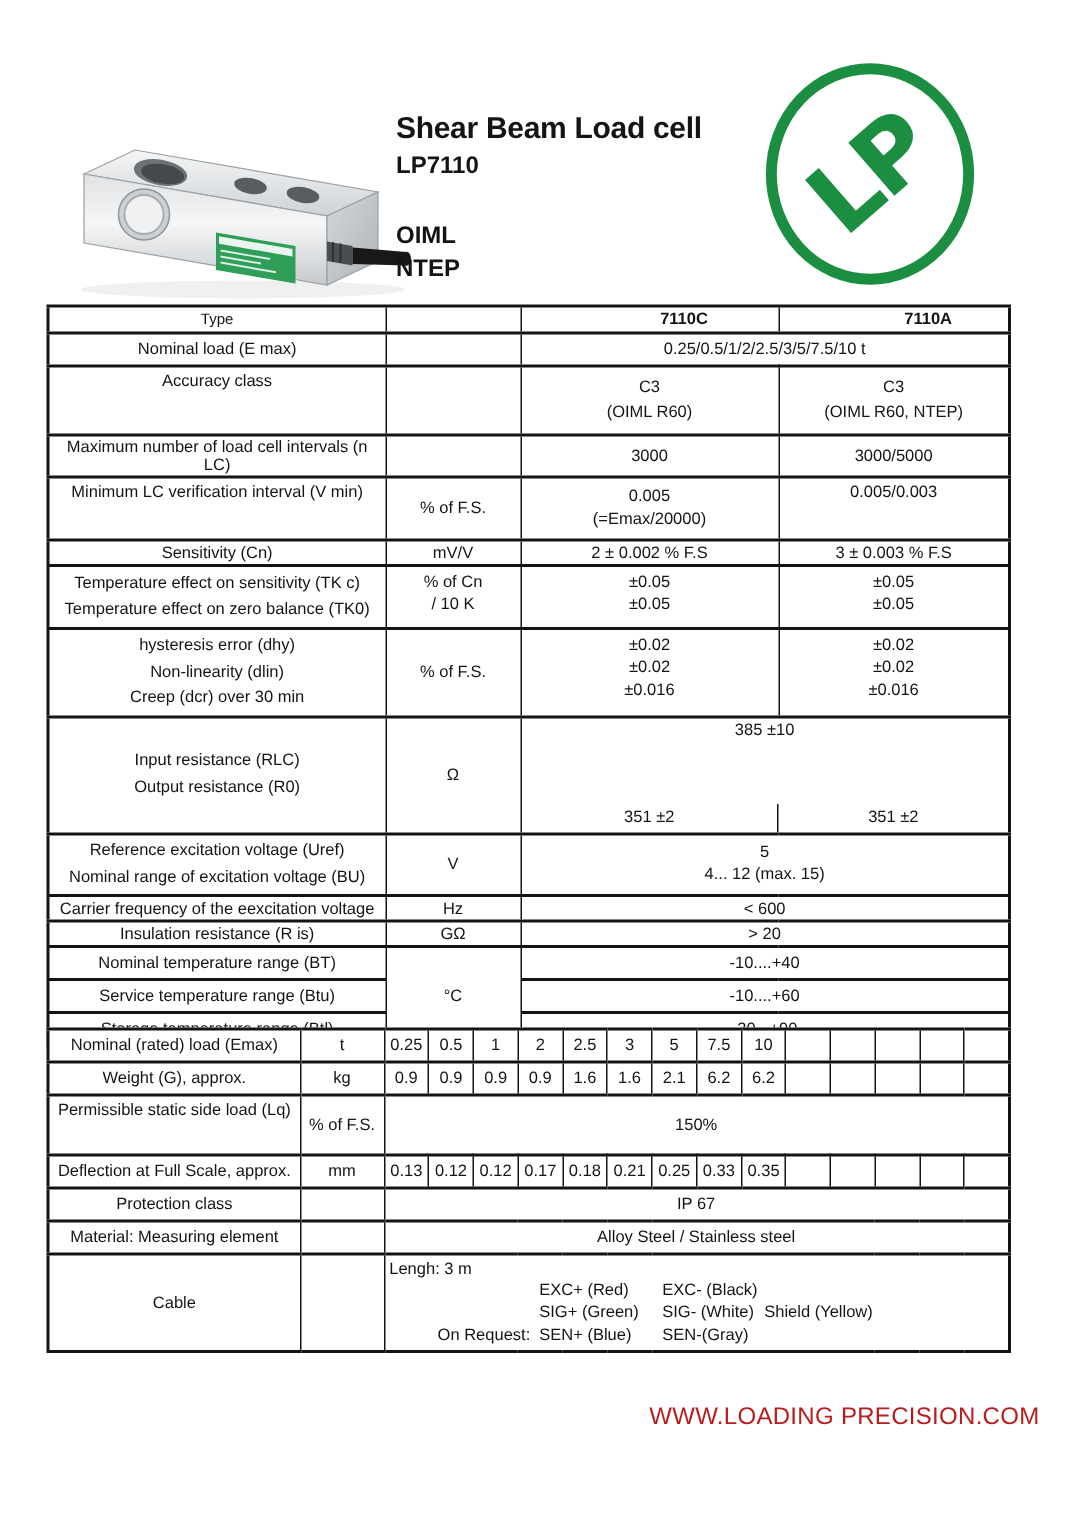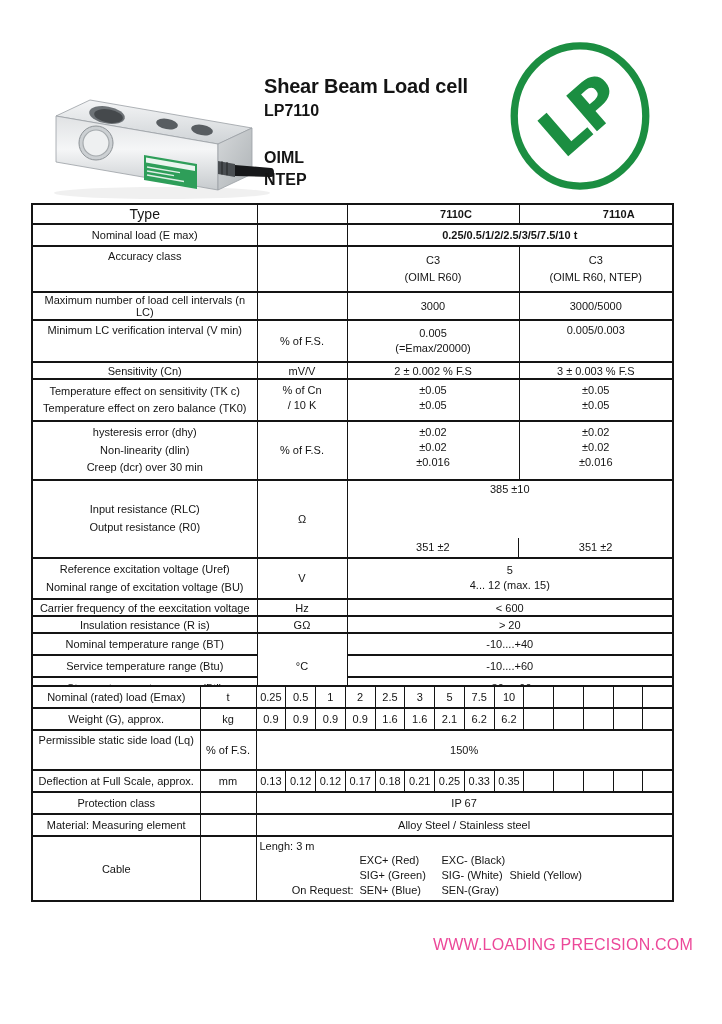--- a/index.html
+++ b/index.html
@@ -28,44 +28,44 @@
   .load { top: 685px; width: 641px; }
   td {
     border-left: 1px solid #141414; border-right: 1px solid #141414;
     border-top: 2px solid #141414; border-bottom: 2px solid #141414;
     font-size: 11px; text-align: center; vertical-align: middle;
     padding: 1px 2px; color: #141414;
   }
   .h18{height:18px}.h20{height:17px}.h22{height:22px}.h38{height:38px}
   .h40{height:40px}.h42{height:42px}.h46{height:46px}.h48{height:48px}.h58{height:58px}
 
-  .type { font-size: 14px; }
+  .type { font-size: 10px; }
   .b  { font-weight: bold; font-size: 11px; padding-left: 48px; }
-  .bv { font-weight: bold; }
+  .bv { font-weight: normal; }
   .vtop { vertical-align: top; padding-top: 3px; }
   .stack div { line-height: 15px; }
   .spread div { margin: 2.5px 0; }
   .num { font-size: 11px; }
   .left { text-align: left; padding-left: 4px; }
 
   .res-cell { padding: 0; }
   .res-top { line-height: 17px; }
   .res-bottom { display: flex; height: 19px; margin-top: 40px; }
   .res-half  { width: 52.6%; line-height: 19px; }
   .res-half2 { width: 47.4%; line-height: 19px; border-left: 1px solid #141414; }
 
   .cable-cell { vertical-align: top; text-align: left; padding: 2px 2px 2px 3px; }
   .cable-len { line-height: 14px; }
   .cable-grid { display: grid; grid-template-columns: 100px 82px 68px auto; }
   .cable-grid div { line-height: 15px; text-align: left; }
   .cg-r { text-align: right !important; padding-right: 6px; }
 
   
   .footer { position: absolute; top: 936px; right: 29px; }
-  .site { color: #ec4899; font-size: 16px; letter-spacing: 0.2px; }
+  .site { color: #b91c1c; font-size: 16px; letter-spacing: 0.2px; }
 </style>
 </head>
 <body>
 
 <div class="page">
 
   <svg class="photo" width="232" height="125" viewBox="0 0 232 125">
     <defs>
       <linearGradient id="gTop" x1="0" y1="0" x2="0" y2="1">
           <stop offset="0" stop-color="#f4f5f6"></stop>

